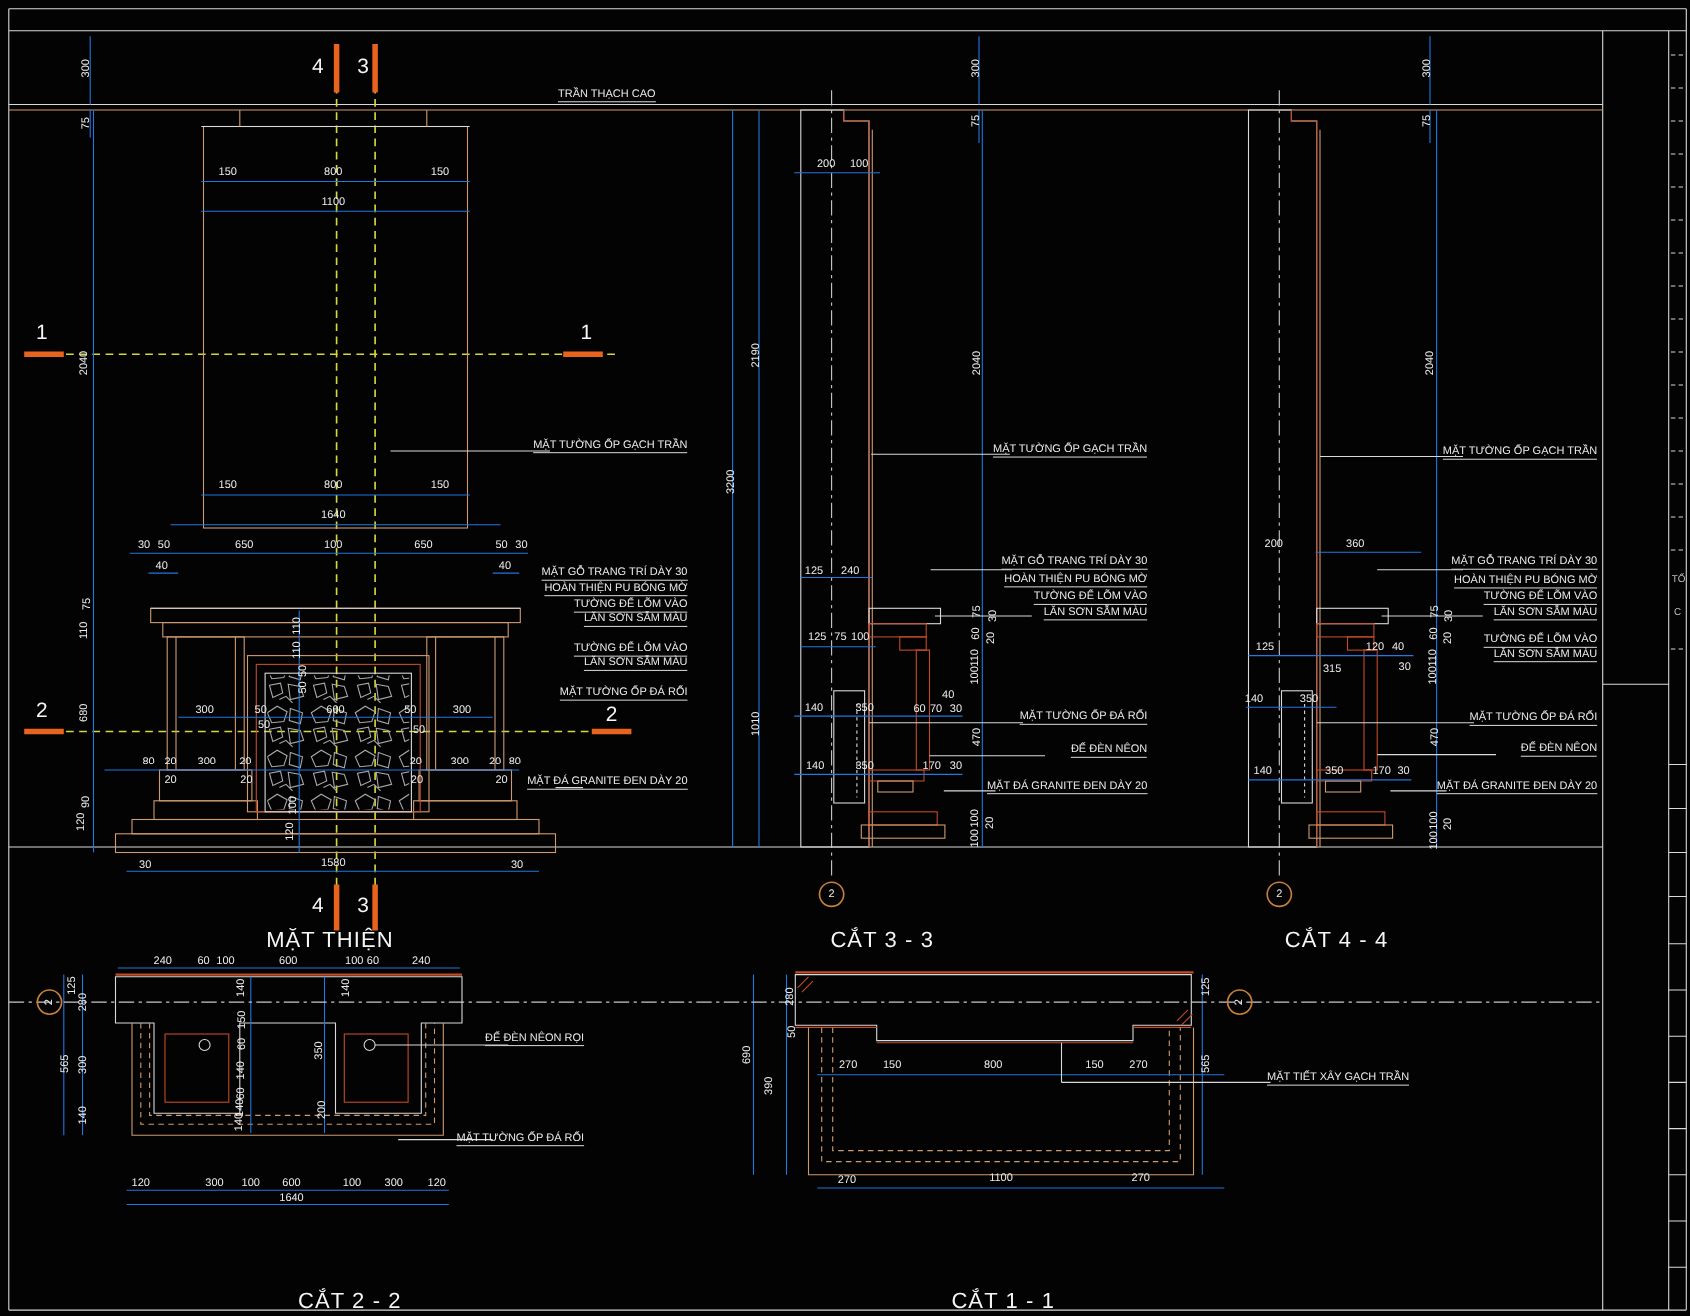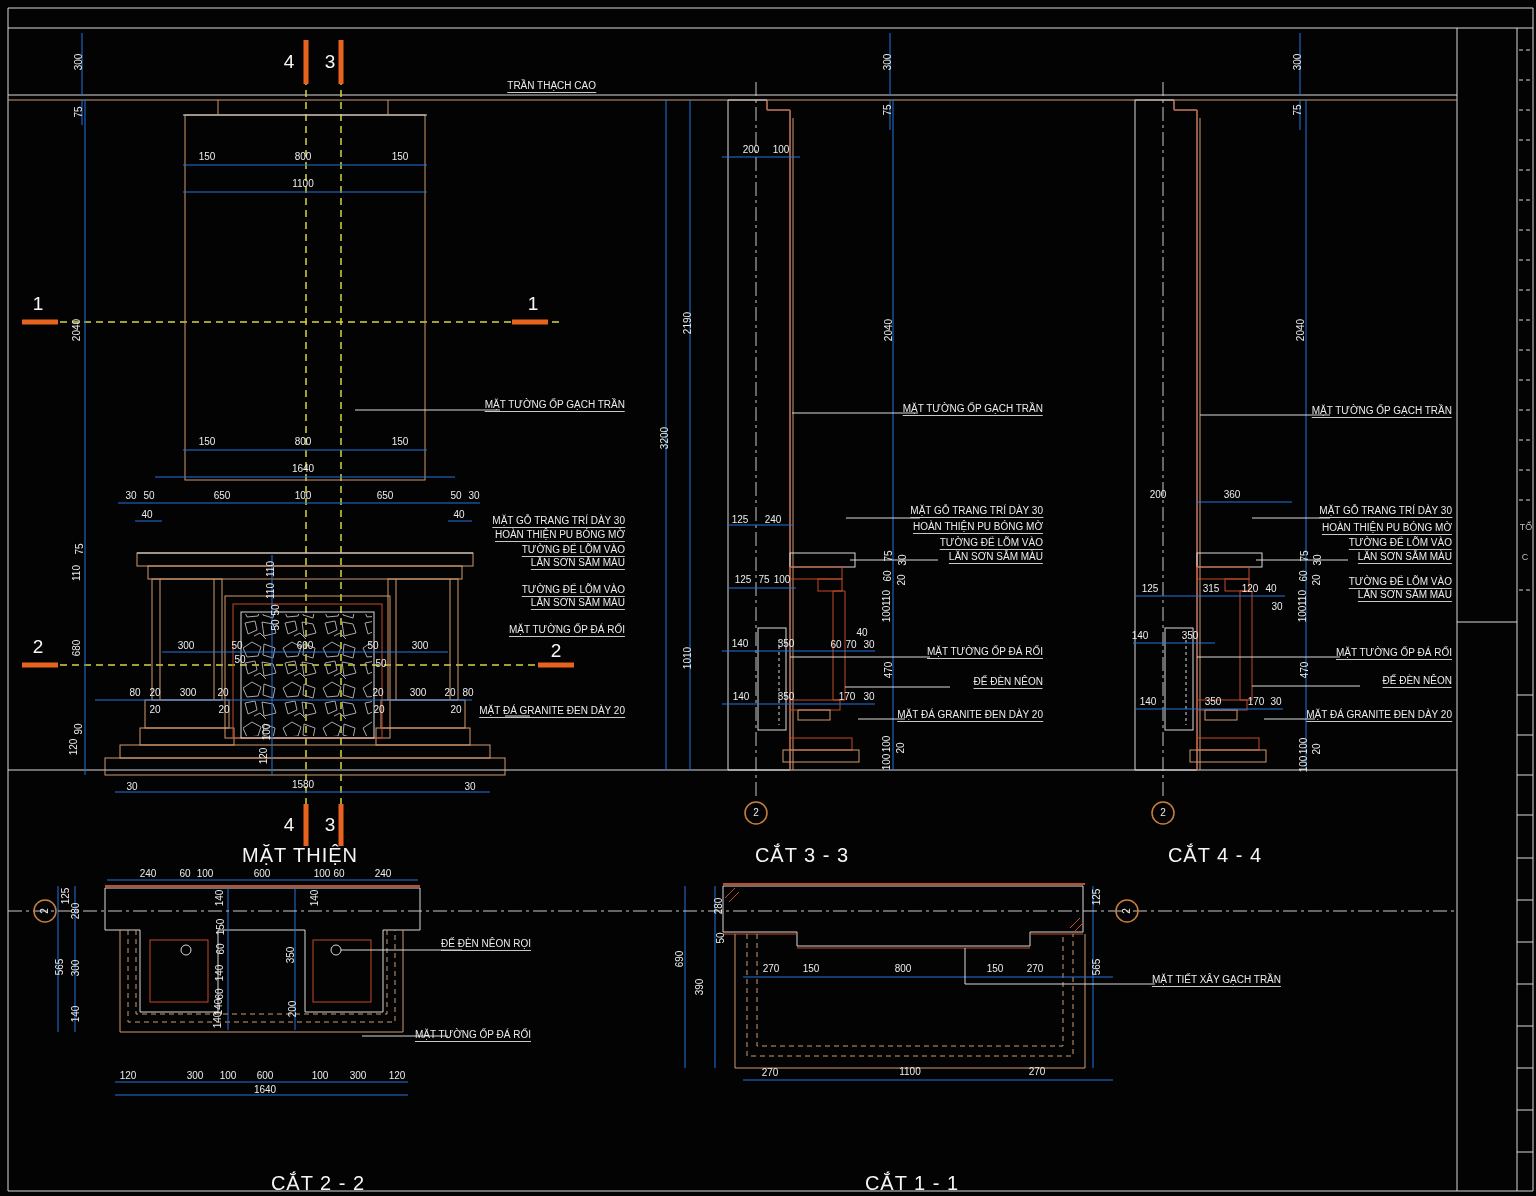--- a/index.html
+++ b/index.html
@@ -241,21 +241,21 @@
       <span class="ann dim" style="left: 887px; top: 598px; transform: translate(-50%, -50%) rotate(-90deg);">110</span>
       <span class="ann dim" style="left: 887px; top: 614px; transform: translate(-50%, -50%) rotate(-90deg);">100</span>
       <span class="ann dim" style="left: 889px; top: 670px; transform: translate(-50%, -50%) rotate(-90deg);">470</span>
       <span class="ann dim" style="left: 887px; top: 744px; transform: translate(-50%, -50%) rotate(-90deg);">100</span>
       <span class="ann dim" style="left: 901px; top: 748px; transform: translate(-50%, -50%) rotate(-90deg);">20</span>
       <span class="ann dim" style="left: 887px; top: 762px; transform: translate(-50%, -50%) rotate(-90deg);">100</span>
       <span class="ann dim" style="left: 1158px; top: 495px; transform: translate(-50%, -50%);">200</span>
       <span class="ann dim" style="left: 1232px; top: 495px; transform: translate(-50%, -50%);">360</span>
       <span class="ann dim" style="left: 1301px; top: 330px; transform: translate(-50%, -50%) rotate(-90deg);">2040</span>
       <span class="ann dim" style="left: 1150px; top: 589px; transform: translate(-50%, -50%);">125</span>
-      <span class="ann dim" style="left: 1203px; top: 589px; transform: translate(-50%, -50%); padding-left: 16px;">315</span>
+      <span class="ann dim" style="left: 1203px; top: 609px; transform: translate(-50%, -50%); padding-left: 16px;">315</span>
       <span class="ann dim" style="left: 1250px; top: 589px; transform: translate(-50%, -50%);">120</span>
       <span class="ann dim" style="left: 1271px; top: 589px; transform: translate(-50%, -50%);">40</span>
       <span class="ann dim" style="left: 1277px; top: 607px; transform: translate(-50%, -50%);">30</span>
       <span class="ann dim" style="left: 1140px; top: 636px; transform: translate(-50%, -50%);">140</span>
       <span class="ann dim" style="left: 1190px; top: 636px; transform: translate(-50%, -50%);">350</span>
       <span class="ann dim" style="left: 1148px; top: 702px; transform: translate(-50%, -50%);">140</span>
       <span class="ann dim" style="left: 1213px; top: 702px; transform: translate(-50%, -50%);">350</span>
       <span class="ann dim" style="left: 1256px; top: 702px; transform: translate(-50%, -50%);">170</span>
       <span class="ann dim" style="left: 1276px; top: 702px; transform: translate(-50%, -50%);">30</span>
       <span class="ann dim" style="left: 1305px; top: 556px; transform: translate(-50%, -50%) rotate(-90deg);">75</span>

